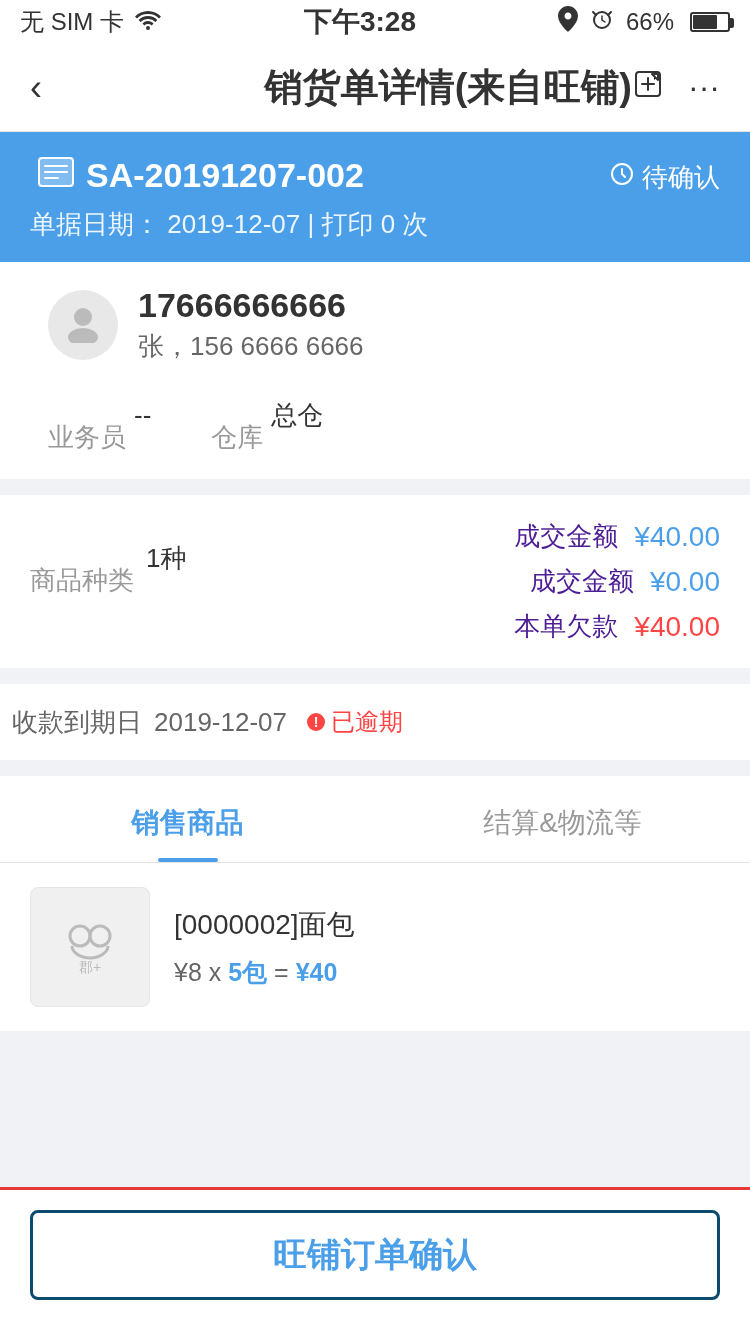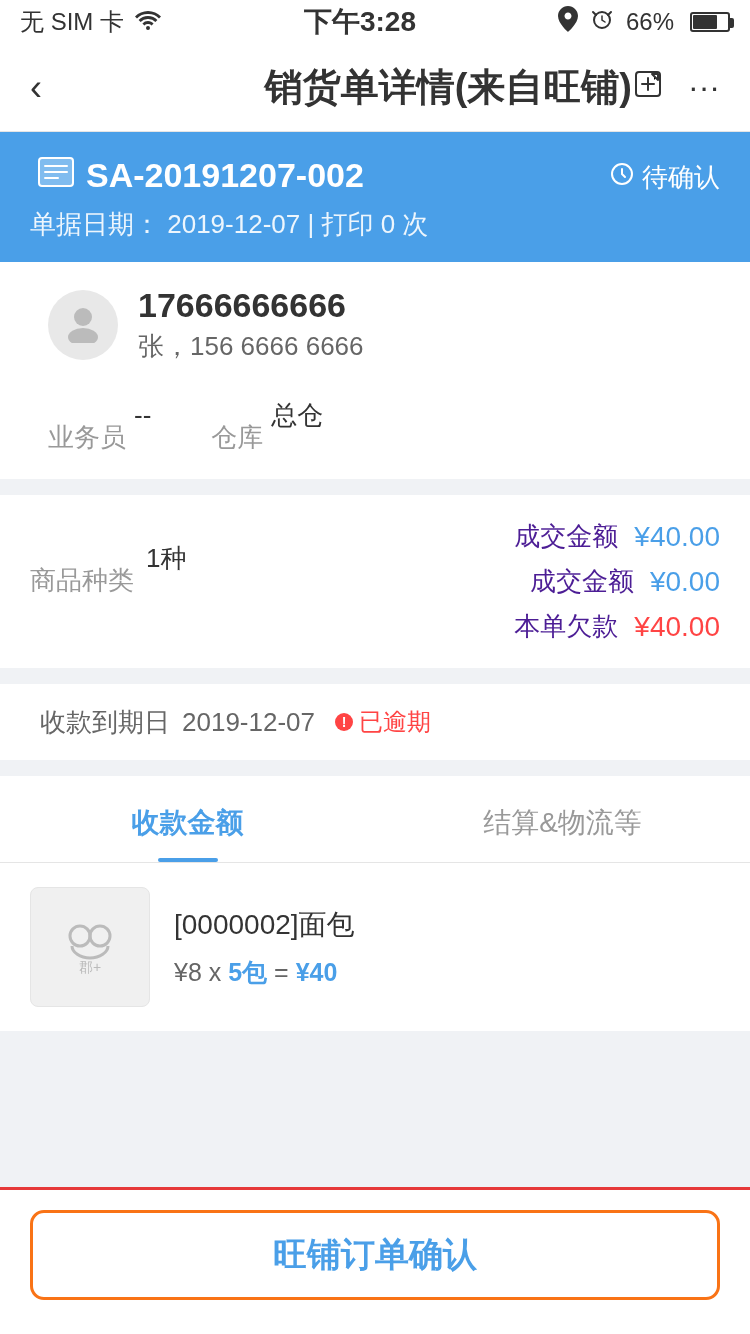--- a/index.html
+++ b/index.html
@@ -213,21 +213,21 @@
       gap: 16px;
       font-size: 26px;
     }
     .amount-label { color: #4c1d95; }
     .amount-value { color: #4a9fe8; font-size: 28px; font-weight: 500; }
     .amount-value.debt { color: #ff4444; }
 
     
     .due-section {
       background: #fff;
-      padding: 20px 40px;
+      padding: 20px 12px;
       margin-bottom: 16px;
       display: flex;
       align-items: center;
       gap: 12px;
       font-size: 26px;
       color: #666;
     }
     .overdue-badge {
       display: flex;
       align-items: center;
@@ -335,22 +335,22 @@
       left: 0;
       width: 750px;
       background: #fff;
       padding: 20px 30px 34px;
       border-top: 3px solid #e63939;
     }
     .confirm-btn {
       width: 100%;
       height: 90px;
       background: #fff;
-      border: 3px solid #f97316;
-      border-radius: 14px;
+      border: 3px solid #0c4a6e;
+      border-radius: 8px;
       font-size: 34px;
       color: #4a9fe8;
       font-weight: 600;
       cursor: pointer;
       display: flex;
       align-items: center;
       justify-content: center;
     }
   </style>
 </head>
@@ -487,21 +487,21 @@
   <span>2019-12-07</span>
   <span class="overdue-badge">
     <span class="overdue-dot">!</span>
     <span>已逾期</span>
   </span>
 </div>
 
 <div class="tabs-section section">
   <div class="tabs-header">
     <div class="tab-item active">
-      <span>收款金额</span>
+      <span>销售商品</span>
     </div>
     <div class="tab-item">
       <span>结算&amp;物流等</span>
     </div>
   </div>
 
   <div class="product-item">
     <div class="product-thumb">
       <div class="product-thumb-logo">
         <svg width="70" height="70" viewBox="0 0 70 70">

